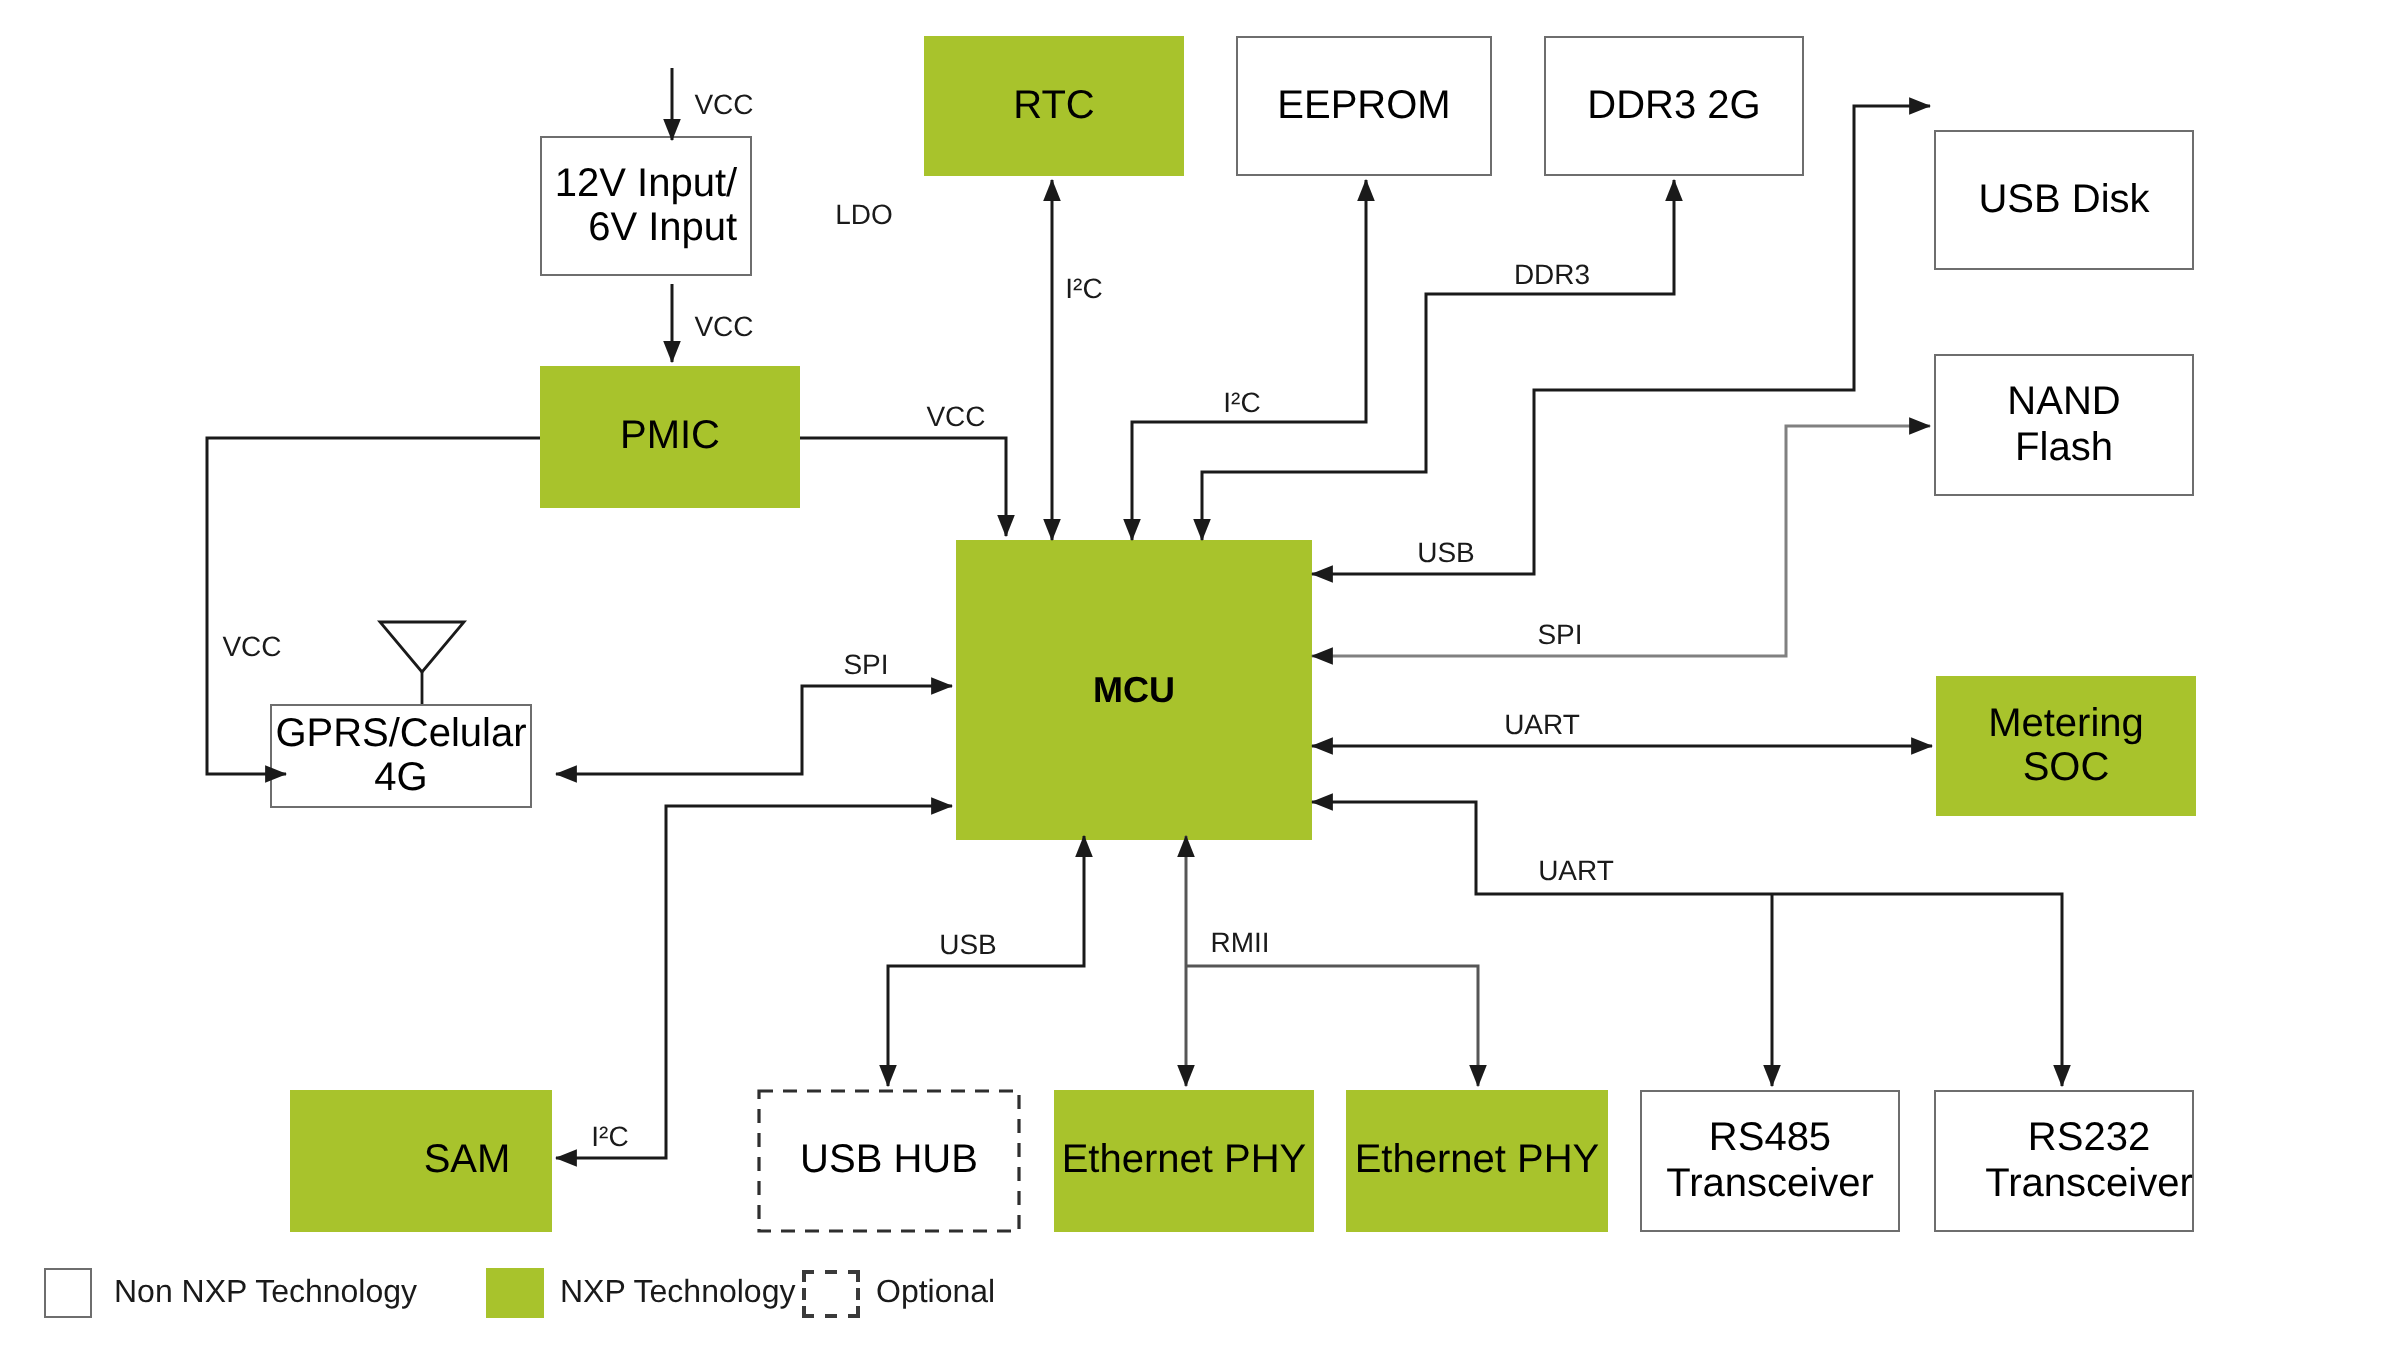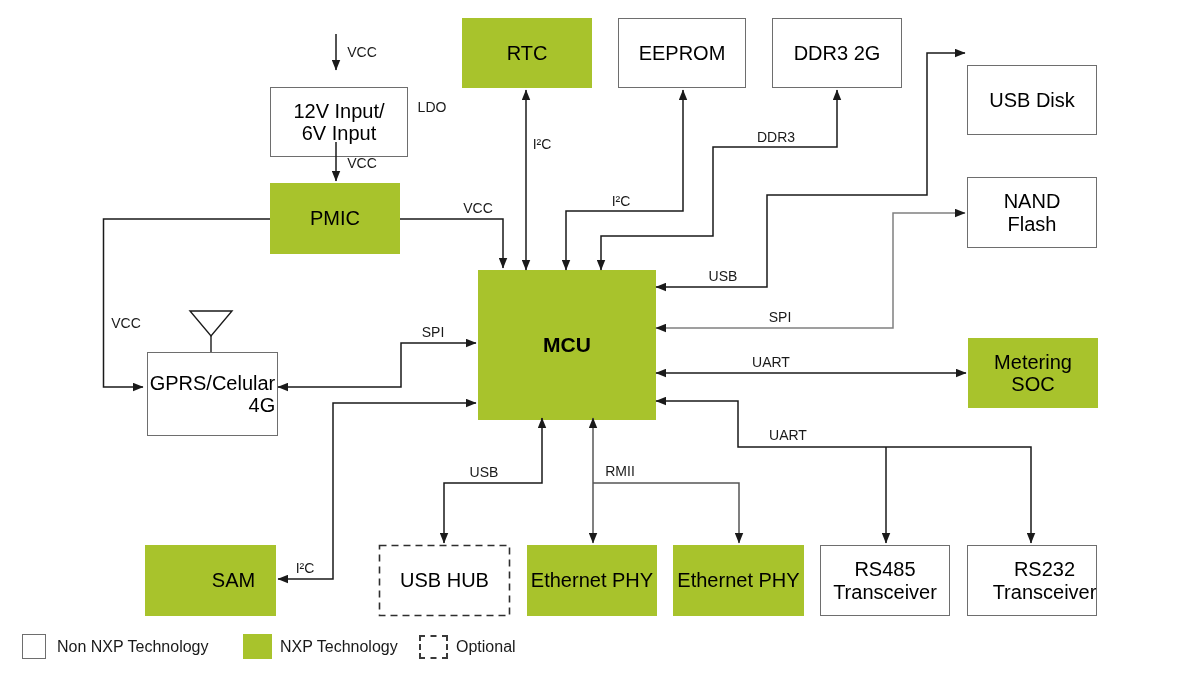--- a/index.html
+++ b/index.html
@@ -3,48 +3,48 @@
 <meta charset="utf-8">
 <style>
   html,body{margin:0;padding:0;background:#ffffff;}
   #stage{position:relative;width:1200px;height:675px;background:#ffffff;overflow:hidden;
          font-family:"Liberation Sans","DejaVu Sans",sans-serif;}
   .box{position:absolute;box-sizing:border-box;display:flex;align-items:center;justify-content:center;
        text-align:center;white-space:pre-line;line-height:1.12;font-size:20px;color:#000;}
   .green{background:#a8c32c;}
   .plain{background:#ffffff;border:1px solid #6e6e6e;}
   .noborder{background:#ffffff;}
-  .mcu{font-weight:bold;font-size:21px;}
+  .mcu{font-weight:bold;font-size:18px;}
   #wires{position:absolute;left:0;top:0;pointer-events:none;}
   .wire{fill:none;stroke:#1a1a1a;stroke-width:1.5;}
   .wire-gray{fill:none;stroke:#808080;stroke-width:1.5;}
   .wire-dark{fill:none;stroke:#565656;stroke-width:1.5;}
   .wlabel{font-family:"Liberation Sans","DejaVu Sans",sans-serif;font-size:14px;fill:#1a1a1a;text-anchor:middle;}
   .legend-item{position:absolute;display:flex;align-items:center;font-size:16px;color:#1a1a1a;}
   .swatch{box-sizing:border-box;display:inline-block;}
   .sw-plain{width:24px;height:25px;background:#fff;border:1px solid #6e6e6e;margin-right:11px;}
   .sw-green{width:29px;height:25px;background:#a8c32c;margin-right:8px;}
   .sw-dashed{width:29px;height:24px;background:#fff;border:2px dashed #3a3a3a;margin-right:8px;}
 </style>
 </head>
 <body>
 
 <div id="stage">
 
-  <div class="box plain" style="left:270px;top:87px;width:138px;height:70px;">12V Input/
+  <div class="box plain" style="left:270px;top:68px;width:106px;height:70px;text-align:right;">12V Input/
 6V Input</div>
   <div class="box green" style="left:462px;top:18px;width:130px;height:70px;">RTC</div>
   <div class="box plain" style="left:618px;top:18px;width:128px;height:70px;">EEPROM</div>
   <div class="box plain" style="left:772px;top:18px;width:130px;height:70px;">DDR3 2G</div>
   <div class="box plain" style="left:967px;top:18px;width:130px;height:70px;margin-top:47px;">USB Disk</div>
   <div class="box green" style="left:270px;top:183px;width:130px;height:71px;">PMIC</div>
   <div class="box plain" style="left:967px;top:177px;width:130px;height:71px;">NAND
 Flash</div>
   <div class="box green mcu" style="left:478px;top:270px;width:178px;height:150px;">MCU</div>
-  <div class="box plain" style="left:147px;top:352px;width:131px;height:84px;text-align:right;">GPRS/Celular
+  <div class="box plain" style="left:135px;top:352px;width:131px;height:52px;">GPRS/Celular
 4G</div>
   <div class="box green" style="left:968px;top:338px;width:130px;height:70px;">Metering
 SOC</div>
   <div class="box green" style="left:145px;top:545px;width:131px;height:71px;padding-left:46px;">SAM</div>
   <div class="box noborder" style="left:379px;top:545px;width:131px;height:71px;">USB HUB</div>
   <div class="box green" style="left:527px;top:545px;width:130px;height:71px;">Ethernet PHY</div>
   <div class="box green" style="left:673px;top:545px;width:131px;height:71px;">Ethernet PHY</div>
   <div class="box plain" style="left:820px;top:545px;width:130px;height:71px;">RS485
 Transceiver</div>
   <div class="box plain" style="left:967px;top:545px;width:130px;height:71px;padding-left:25px;">RS232
@@ -104,18 +104,18 @@
   </svg>
 
   <div class="legend-item" style="left:22px;top:634px;">
     <span class="swatch sw-plain"></span>
     <span>Non NXP Technology</span>
   </div>
   <div class="legend-item" style="left:231px;top:634px;padding-left:12px;">
     <span class="swatch sw-green"></span>
     <span>NXP Technology</span>
   </div>
-  <div class="legend-item" style="left:419px;top:635px;">
+  <div class="legend-item" style="left:401px;top:635px;">
     <span class="swatch sw-dashed"></span>
     <span>Optional</span>
   </div>
 
 </div>
 
 </body></html>

